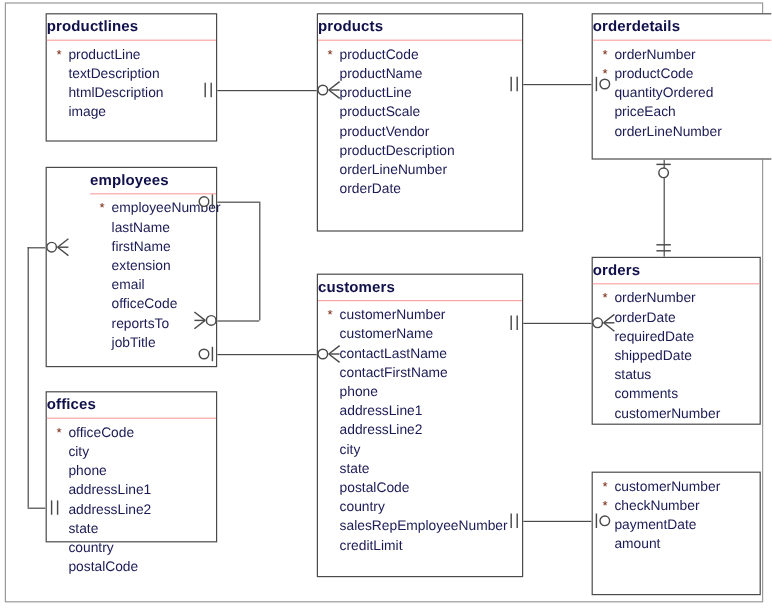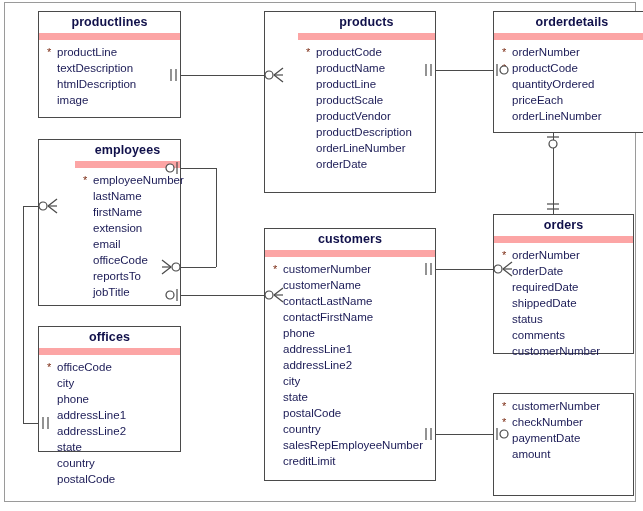--- a/index.html
+++ b/index.html
@@ -33,24 +33,24 @@
   .entity {
     position: absolute;
     box-sizing: border-box;
     border: 1px solid #4a4a4a;
     background: #ffffff;
     z-index: 5;
   }
   .entity-title {
     font-size: 12.5px;
     font-weight: bold;
-    text-align: center;
+    text-align: left;
     color: #10104a;
     padding: 3px 0 4px 0;
-    border-bottom: 7px solid #fca5a5;
+    border-bottom: 1px solid #fca5a5;
     line-height: 14px;
     letter-spacing: 0.1px;
   }
   .entity-fields {
     padding: 4px 0 5px 0;
     list-style: none;
     margin: 0;
   }
   .field {
     font-size: 11.5px;
@@ -216,21 +216,21 @@
     <div id="entities-layer">
         <div class="entity" style="left: 33px; top: 8px; width: 143px; height: 107px;">
           <div class="entity-title">productlines</div>
           <ul class="entity-fields">
             <li class="field"><span class="pk">*</span><span class="fname">productLine</span></li>
             <li class="field"><span class="fname">textDescription</span></li>
             <li class="field"><span class="fname">htmlDescription</span></li>
             <li class="field"><span class="fname">image</span></li>
           </ul>
         </div>
-        <div class="entity" style="left: 259px; top: 8px; width: 172px; height: 182px; padding-left: 33px;">
+        <div class="entity" style="left: 259px; top: 8px; width: 172px; height: 182px;">
           <div class="entity-title">products</div>
           <ul class="entity-fields">
             <li class="field"><span class="pk">*</span><span class="fname">productCode</span></li>
             <li class="field"><span class="fname">productName</span></li>
             <li class="field"><span class="fname">productLine</span></li>
             <li class="field"><span class="fname">productScale</span></li>
             <li class="field"><span class="fname">productVendor</span></li>
             <li class="field"><span class="fname">productDescription</span></li>
             <li class="field"><span class="fname">orderLineNumber</span></li>
             <li class="field"><span class="fname">orderDate</span></li>

